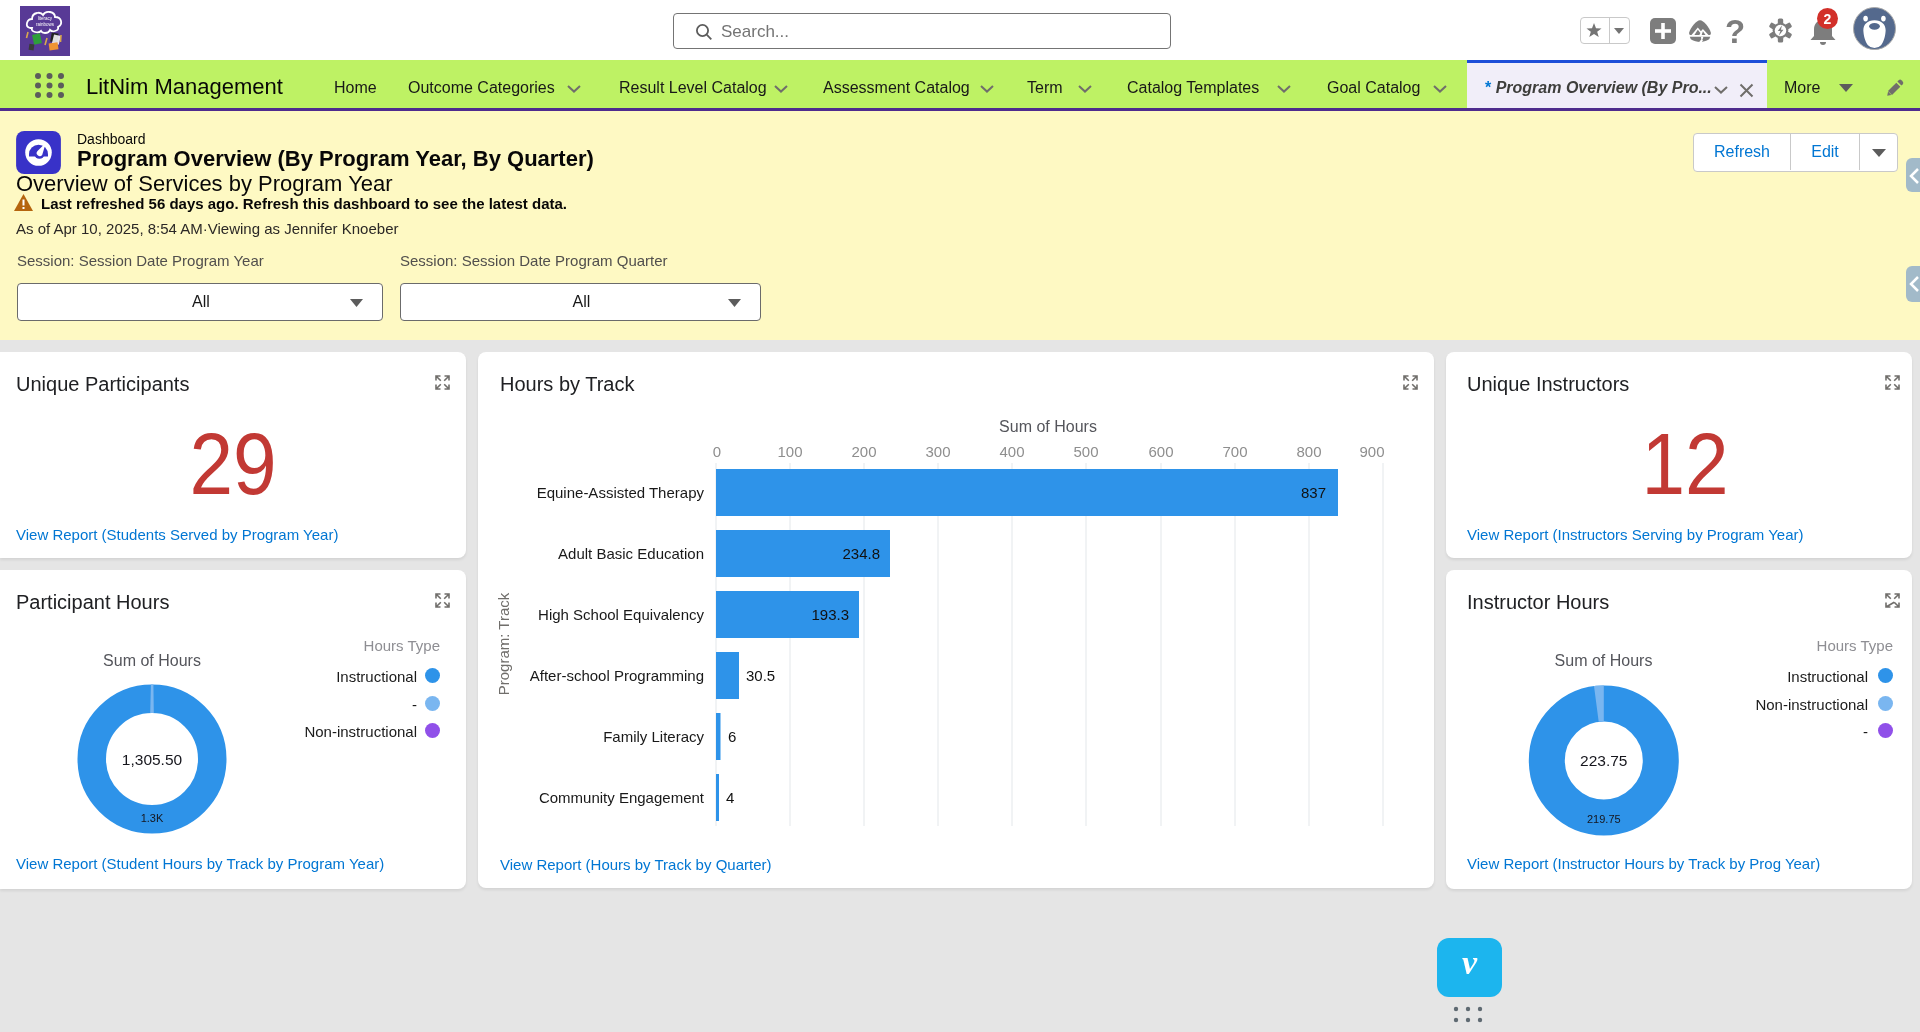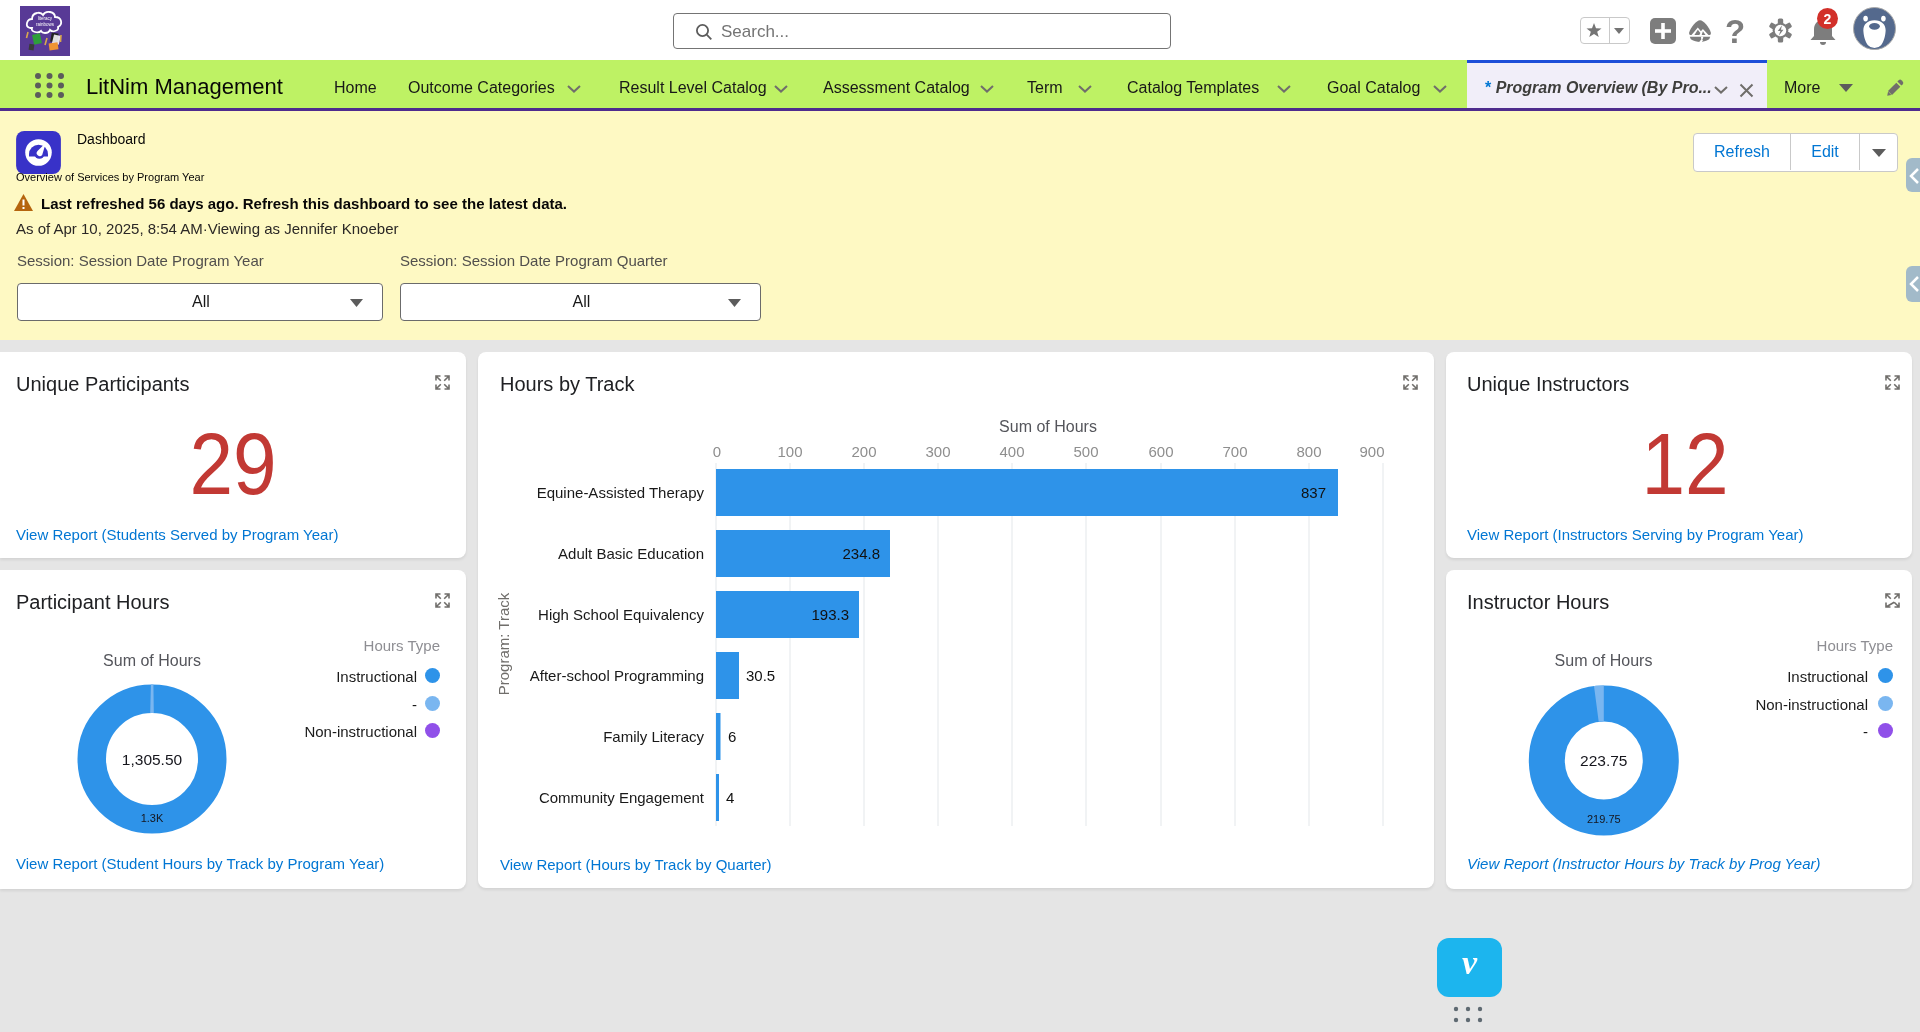--- a/index.html
+++ b/index.html
@@ -171,21 +171,21 @@
         <text x="157.8" y="196" font-size="15.5" fill="#16161d" text-anchor="middle" font-family="Liberation Sans">223.75</text>
         <text x="157.8" y="253" font-size="11" fill="#16161d" text-anchor="middle" font-family="Liberation Sans">219.75</text>
       </svg>
       <div class="leg-h" style="left:247px;top:67px;width:200px;">Hours Type</div>
       <div class="leg-t" style="left:122px;top:98px;width:300px;">Instructional</div>
       <div class="leg-d" style="left:432px;top:98px;background:#2e93e9;"></div>
       <div class="leg-t" style="left:122px;top:126px;width:300px;">Non-instructional</div>
       <div class="leg-d" style="left:432px;top:126px;background:#7ab6f0;"></div>
       <div class="leg-t" style="left:122px;top:153px;width:300px;">-</div>
       <div class="leg-d" style="left:432px;top:153px;background:#9050e9;"></div>
-      <div class="link" style="left:21px;top:285px;font-style:italic;">View Report (Instructor Hours by Track by Prog Year)</div>
+      <div class="link" style="left:21px;top:285px;">View Report (Instructor Hours by Track by Prog Year)</div>
     </div>
 
     <div class="abs" style="left:1437px;top:598px;width:65px;height:59px;background:#1cb5ee;border-radius:12px;">
       <div class="abs" style="left:0;top:6px;width:65px;text-align:center;font-size:34px;font-style:italic;font-weight:bold;color:#fff;font-family:'Liberation Serif',serif;">v</div>
     </div>
     <svg class="abs" style="left:1453px;top:666px;" width="34" height="18" viewBox="0 0 34 18">
       <g fill="#5f6a72">
         <circle cx="3" cy="3" r="2.2"></circle>
           <circle cx="15" cy="3" r="2.2"></circle>
           <circle cx="27" cy="3" r="2.2"></circle>
@@ -336,21 +336,22 @@
   <div id="pagehead">
 
     <svg class="abs" style="left:16px;top:20px;" width="45" height="43" viewBox="0 0 50 48">
       <rect x="0" y="0" width="50" height="48" rx="9" fill="#3832c8"></rect>
       <circle cx="25" cy="24" r="14.8" fill="#fff"></circle>
       <path d="M14.4 26 A 10.6 10.6 0 0 1 35.6 26 L35.6 28.6 L14.4 28.6 z" fill="#3832c8"></path>
       <circle cx="26" cy="25.6" r="5.5" fill="#3832c8"></circle>
       <path d="M33.2 13 L23.9 22.2 A 3.5 3.5 0 1 0 29.1 26.9 z" fill="#fff"></path>
     </svg>
     <div class="abs" style="left:77px;top:20px;font-size:14px;color:#080707;">Dashboard</div>
-    <div class="abs" style="left:16px;top:60px;font-size:11px;color:#080707;">Overview of Services by Program Year</div>
+    <div class="abs" style="left:77px;top:35px;font-size:22px;font-weight:bold;color:#080707;">Program Overview (By Program Year, By Quarter)</div>
+    <div class="abs" style="left:16px;top:60px;font-size:22px;color:#080707;">Overview of Services by Program Year</div>
     <svg class="abs" style="left:14px;top:83px;" width="19" height="17" viewBox="0 0 19 17">
         <path d="M9.5 0 L19 17 H0 z" fill="#b5650e"></path>
         <rect x="8.5" y="5.5" width="2" height="6" fill="#fff"></rect>
         <rect x="8.5" y="13" width="2" height="2" fill="#fff"></rect>
       </svg>
     <div class="abs" style="left:41px;top:84px;font-size:15px;font-weight:bold;color:#080707;">Last refreshed 56 days ago. Refresh this dashboard to see the latest data.</div>
     <div class="abs" style="left:16px;top:109px;font-size:15px;color:#2b2826;">As of Apr 10, 2025, 8:54 AM·Viewing as Jennifer Knoeber</div>
 
     <div class="abs" style="left:17px;top:141px;font-size:15px;color:#514f4d;">Session: Session Date Program Year</div>
     <div class="abs" style="left:400px;top:141px;font-size:15px;color:#514f4d;">Session: Session Date Program Quarter</div>

